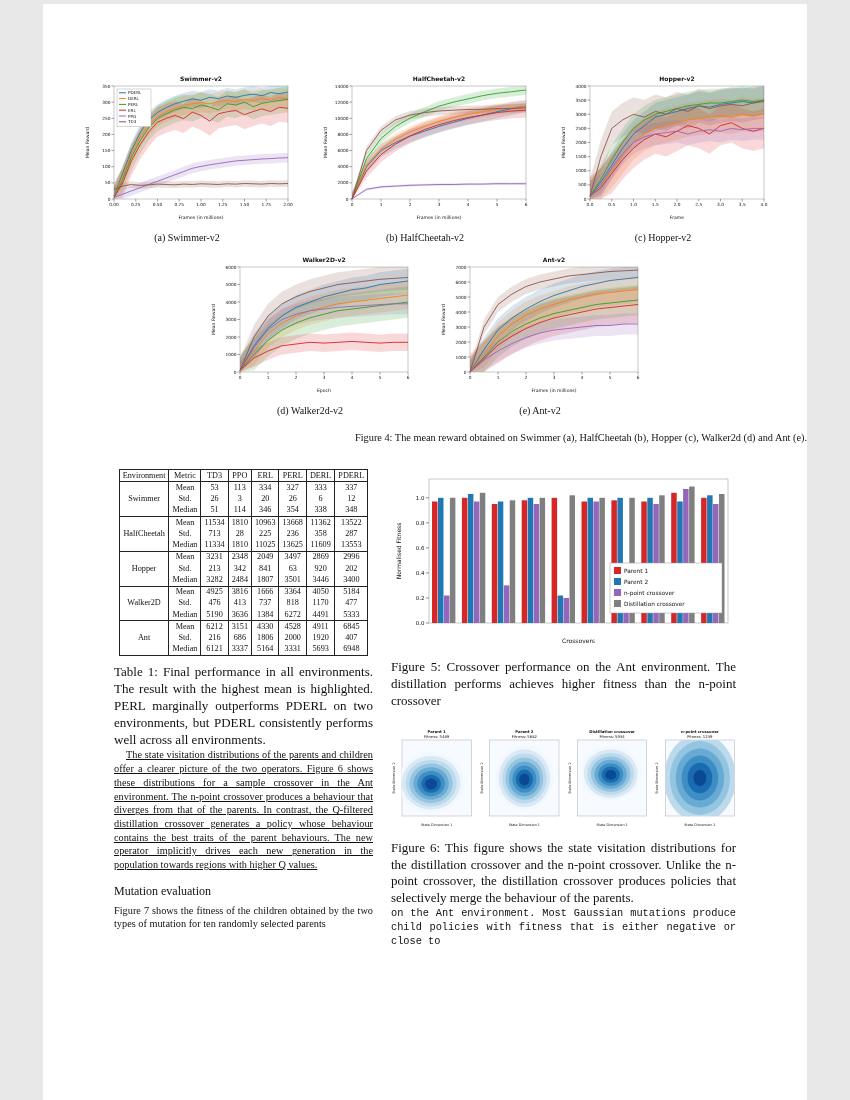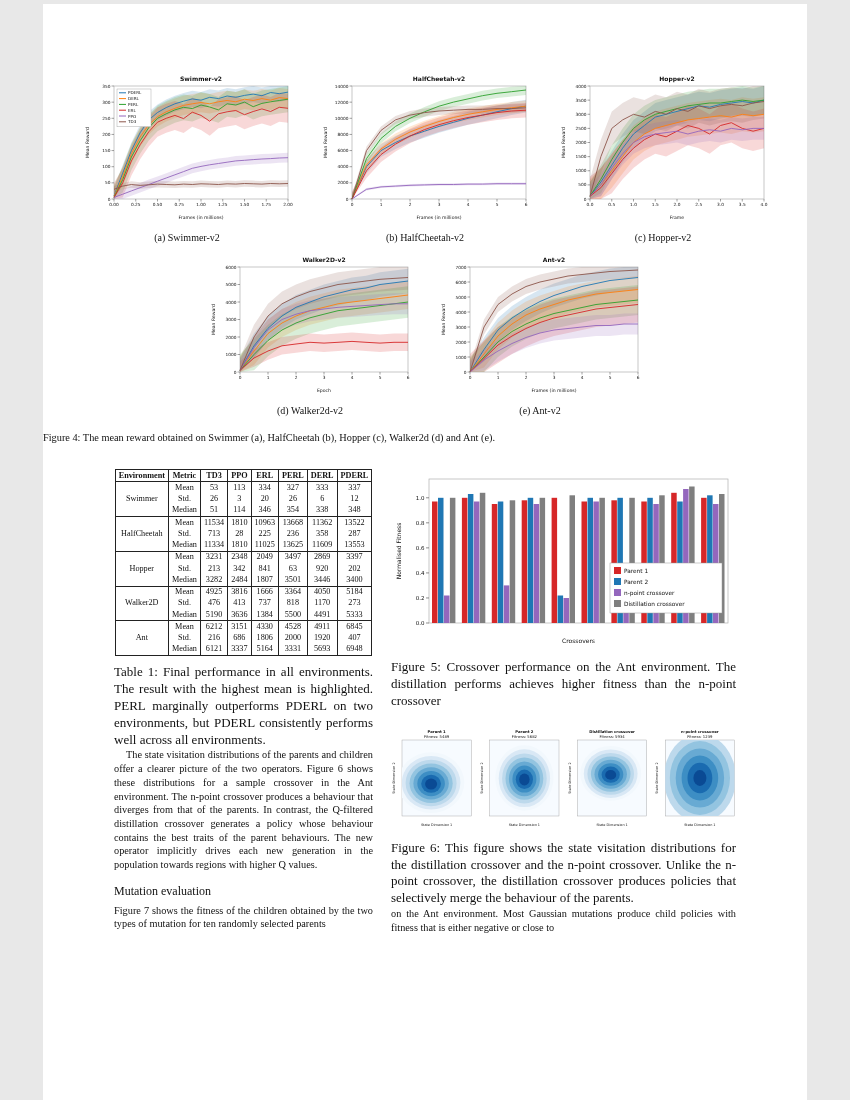--- a/index.html
+++ b/index.html
@@ -3,36 +3,36 @@
 <meta charset="utf-8">
 <style>
   html,body{margin:0;padding:0;background:#e8e8e8;}
   .page{width:764px;height:1100px;background:#ffffff;margin:4px auto;position:relative;
         font-family:"Liberation Serif", serif;color:#111;overflow:hidden;}
   .fig4{padding-top:68px;}
   .fig4-row1{display:flex;justify-content:center;gap:26px;}
   .fig4-row2{display:flex;justify-content:center;gap:24px;margin-top:10px;}
   .subplot{display:flex;flex-direction:column;align-items:center;}
   .subcap{font-size:10px;margin-top:6px;text-align:center;}
-  .fig4-caption{text-align:left;font-size:10.3px;margin-top:16px;}
+  .fig4-caption{text-align:right;font-size:10.3px;margin-top:16px;}
   .columns{display:flex;gap:18px;padding:0 71px;margin-top:26px;}
   .col{width:345px;}
   .chart svg text{font-family:"DejaVu Sans", sans-serif;fill:#111;}
   .tbl{border-collapse:collapse;font-size:8.2px;margin:0 auto;border:1px solid #222;}
   .tbl th,.tbl td{border-left:1px solid #222;padding:0.5px 3px;text-align:center;line-height:1.25;}
-  .tbl tr:first-child th{border-bottom:1px solid #222;font-weight:bold;}
+  .tbl tr:first-child th{border-bottom:1px solid #222;font-weight:normal;}
   .tbl tr.gs td{border-top:1px solid #222;}
   .tbl td.b{font-weight:normal;}
   .table-caption,.fig-caption{font-size:13px;text-align:justify;line-height:1.3;margin-top:8px;}
   p.body{font-size:10.3px;text-align:justify;line-height:1.33;margin:0;}
   p.indent{text-indent:12px;}
   .sect{font-size:12px;font-weight:normal;margin:12px 0 5px 0;}
-  .sp1{margin-top:22px;}
+  .sp1{margin-top:22px;text-decoration:underline;}
   .fig6-wrap{margin-top:18px;}
-  .rp{margin-top:28px;}
+  .rp{margin-top:28px;font-family:Liberation Mono, monospace;}
 </style>
 </head>
 <body>
 
 <div class="page">
 
   <div class="fig4">
     <div class="fig4-row1">
       <div class="subplot">
         <div class="chart"><svg width="212" height="150" viewBox="0 0 212 150" xmlns="http://www.w3.org/2000/svg">
@@ -389,21 +389,21 @@
                 <td class="">13553</td>
               </tr>
               <tr class="gs">
                 <td rowspan="3">Hopper</td>
                 <td>Mean</td>
                 <td class="">3231</td>
                 <td class="">2348</td>
                 <td class="">2049</td>
                 <td class="b">3497</td>
                 <td class="">2869</td>
-                <td class="">3397</td>
+                <td class="">2996</td>
               </tr>
               <tr class="">
                 <td>Std.</td>
                 <td class="">213</td>
                 <td class="">342</td>
                 <td class="">841</td>
                 <td class="b">63</td>
                 <td class="">920</td>
                 <td class="">202</td>
               </tr>
@@ -426,28 +426,28 @@
                 <td class="">4050</td>
                 <td class="b">5184</td>
               </tr>
               <tr class="">
                 <td>Std.</td>
                 <td class="">476</td>
                 <td class="">413</td>
                 <td class="">737</td>
                 <td class="">818</td>
                 <td class="">1170</td>
-                <td class="b">273</td>
+                <td class="b">477</td>
               </tr>
               <tr class="">
                 <td>Median</td>
                 <td class="">5190</td>
                 <td class="">3636</td>
                 <td class="">1384</td>
-                <td class="">5500</td>
+                <td class="">6272</td>
                 <td class="">4491</td>
                 <td class="b">5333</td>
               </tr>
               <tr class="gs">
                 <td rowspan="3">Ant</td>
                 <td>Mean</td>
                 <td class="">6212</td>
                 <td class="">3151</td>
                 <td class="">4330</td>
                 <td class="">4528</td>

